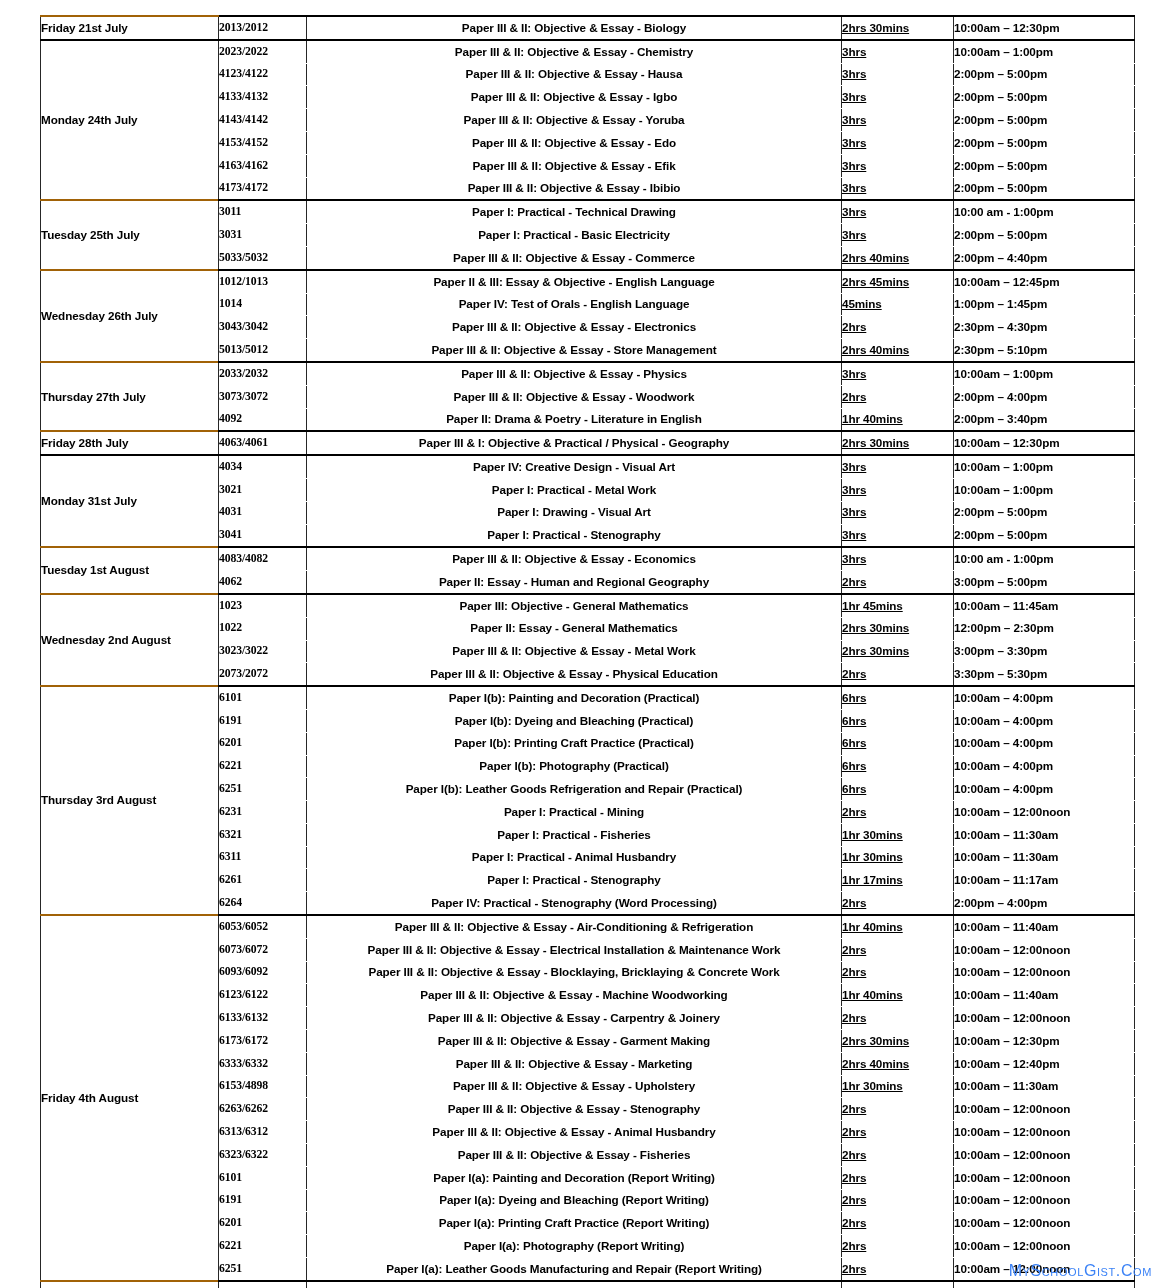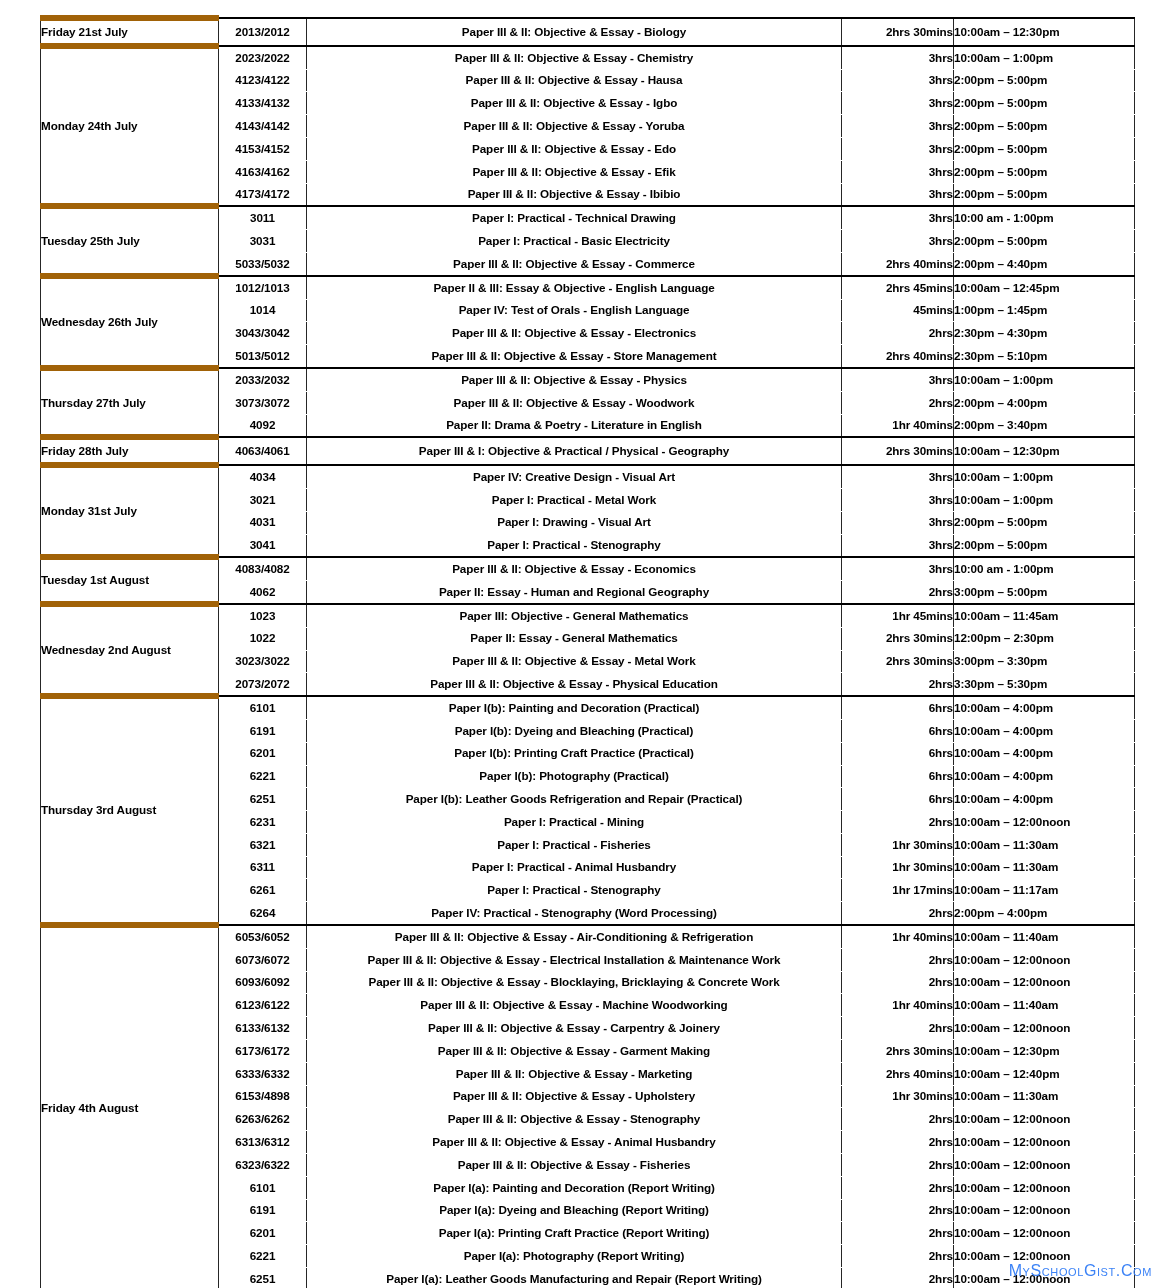--- a/index.html
+++ b/index.html
@@ -43,47 +43,48 @@
     color: #000000;
     line-height: 1.05;
     padding: 0;
     height: 21.8px;
     vertical-align: middle;
     letter-spacing: -0.1px;
   }
 
   
   table.timetable tr.group-start > td {
-    border-top: 6px solid #a16207;
+    border-top: 2px solid #a16207;
   }
   table.timetable tr.group-end > td {
     border-bottom: 2px solid #000000;
   }
 
   td.day {
     text-align: left;
     padding-left: 5px;
     border-right: 2px solid #000000;
     border-left: 2px solid #000000;
     vertical-align: middle;
   }
   td.code {
-    text-align: center;
     border-right: 2px solid #000000;
     padding-right: 2px;
+    font-family: Liberation Serif, serif;
   }
   td.paper {
     text-align: center;
     padding-left: 6px;
     border-right: 2px solid #000000;
   }
   td.dur {
-    text-align: right;
+    text-align: left;
     padding-left: 5px;
     border-right: 2px solid #000000;
+    text-decoration: underline;
   }
   td.time {
     border-right: 2px solid #000000;
   }
 
   
   table.timetable td.code,
   table.timetable td.paper,
   table.timetable td.dur,
   table.timetable td.time {

